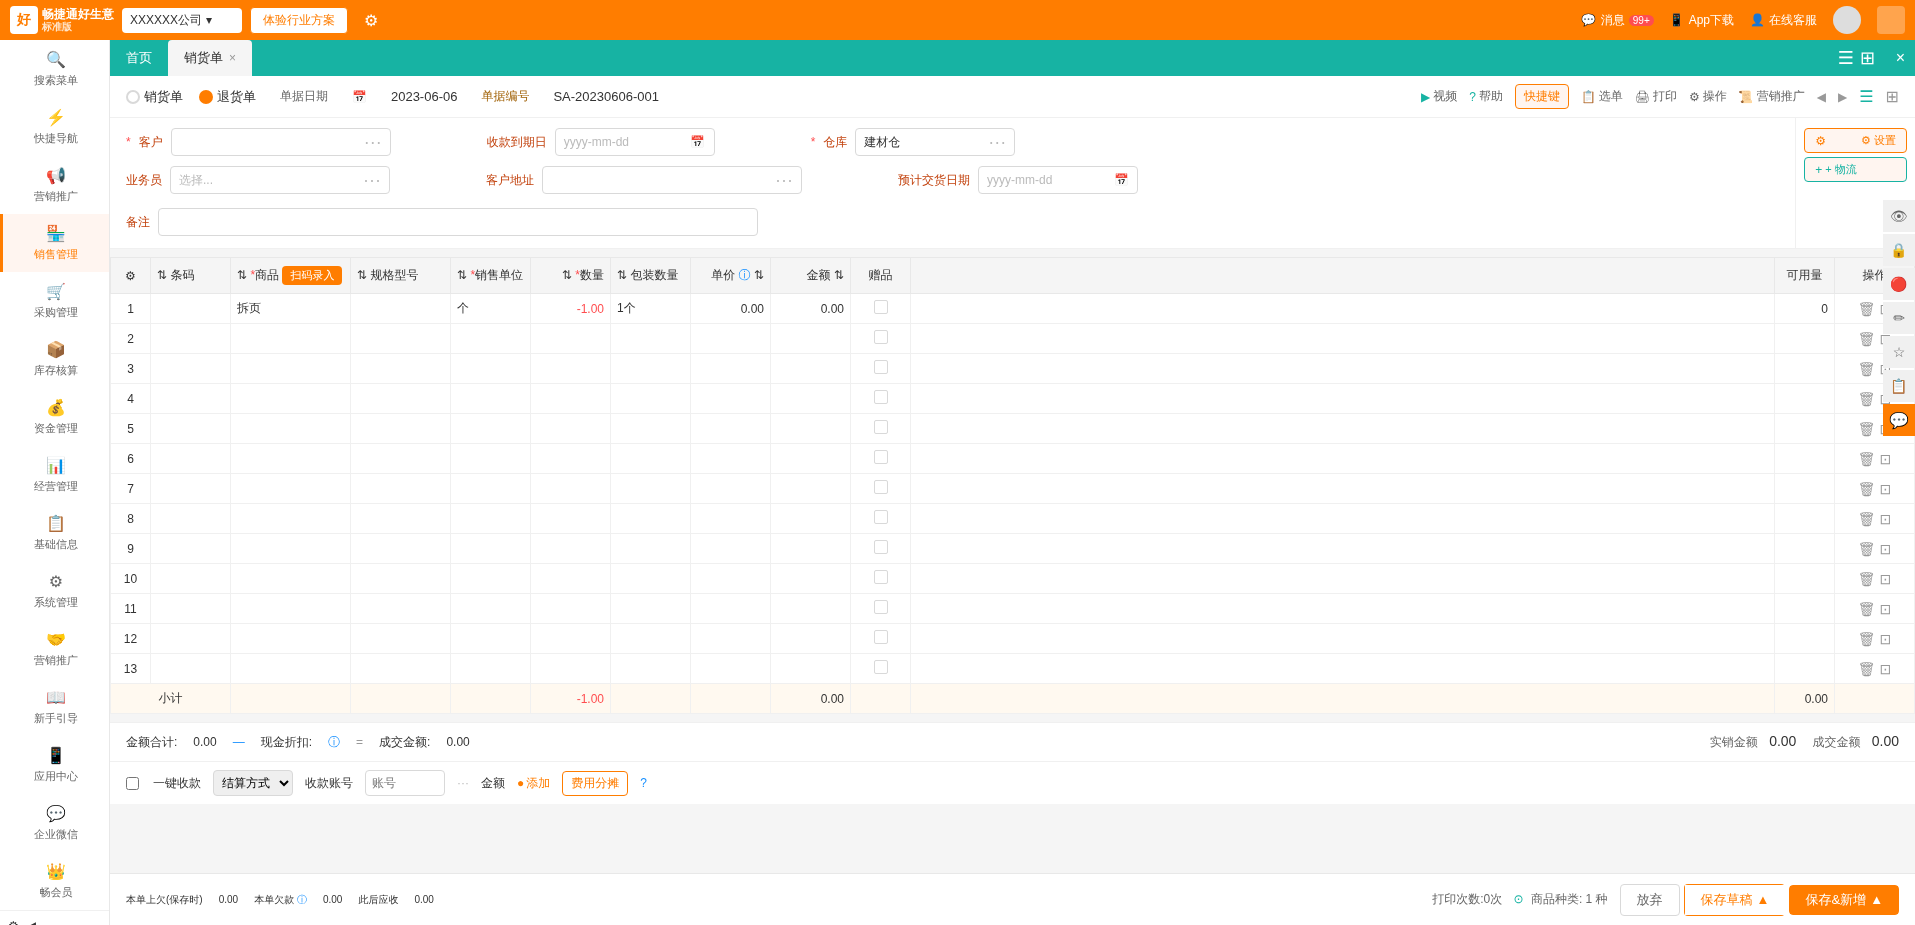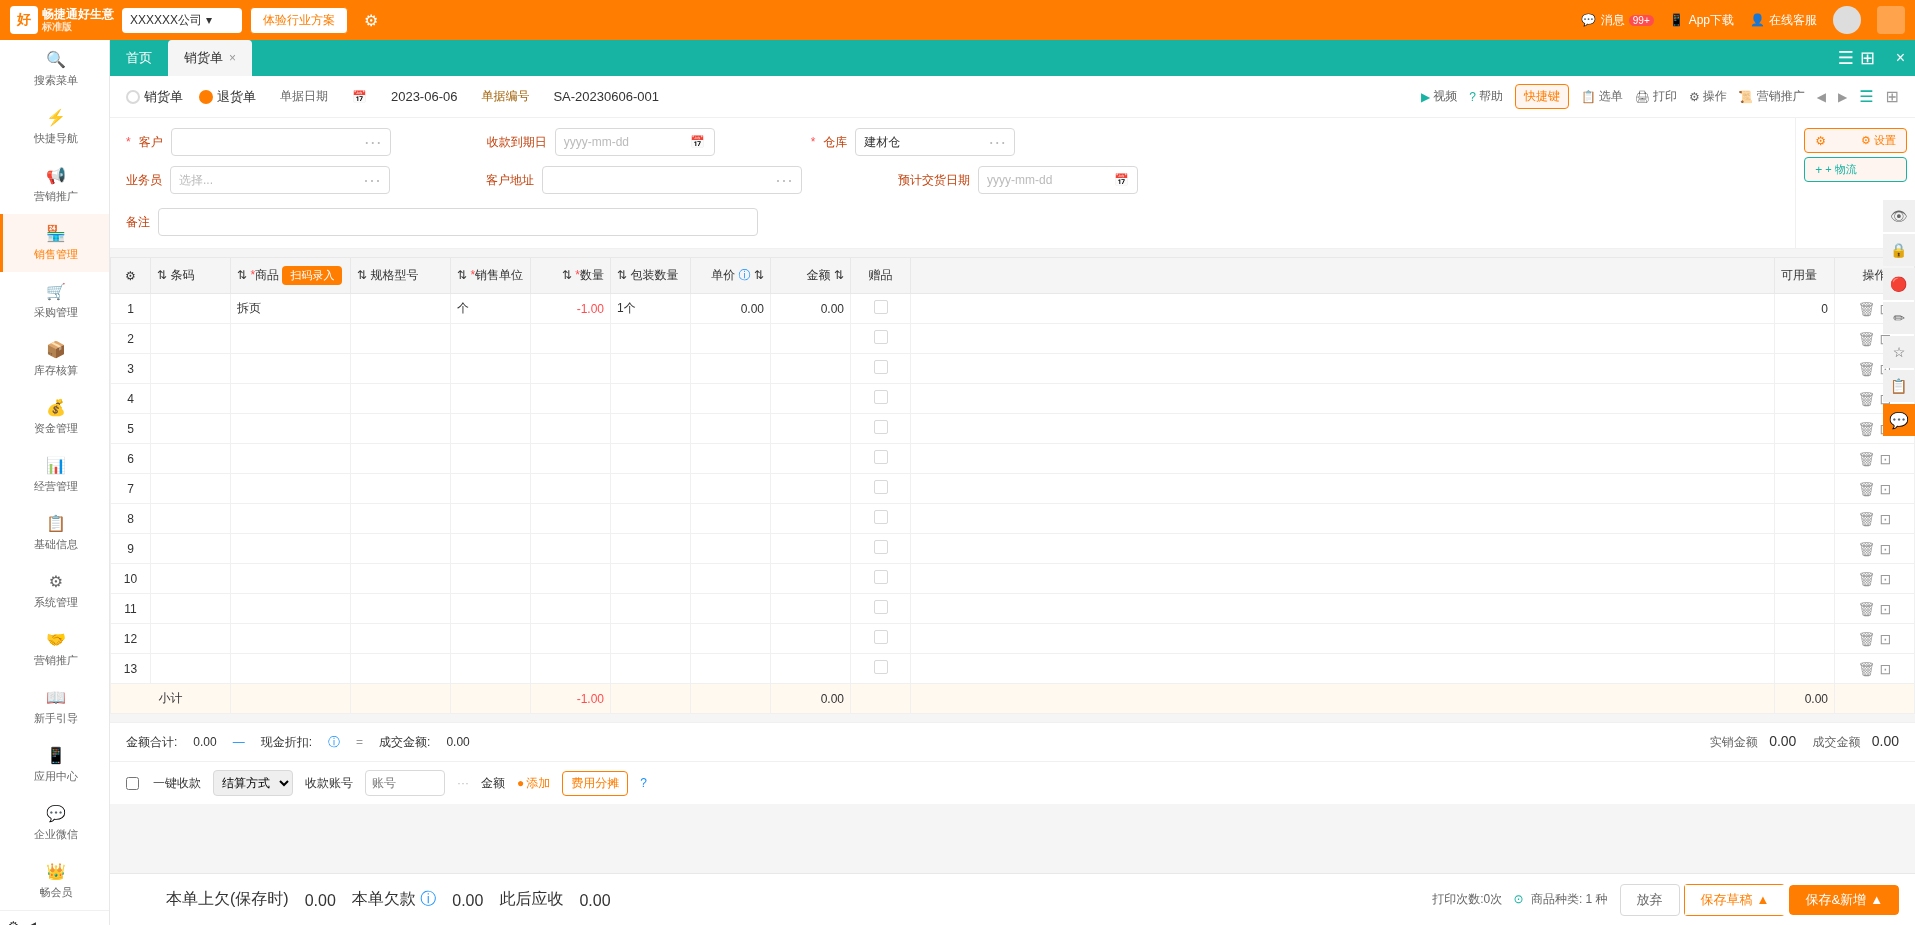--- a/index.html
+++ b/index.html
@@ -65,21 +65,21 @@
 
     
     .payment-row { background: #fff; padding: 8px 16px; display: flex; align-items: center; gap: 12px; border-top: 1px solid #f0f0f0; font-size: 12px; }
     .add-btn { background: none; border: none; color: #ff7d00; cursor: pointer; display: flex; align-items: center; gap: 2px; font-size: 12px; }
     .expense-btn { background: #fff; border: 1px solid #ff7d00; color: #ff7d00; border-radius: 4px; padding: 3px 8px; cursor: pointer; font-size: 12px; }
     .float-btn { width: 32px; height: 32px; background: #f0f0f0; border: none; cursor: pointer; display: flex; align-items: center; justify-content: center; font-size: 14px; color: #666; }
     .float-btn.orange { background: #ff7d00; color: #fff; }
 
     
     .bottom-action-bar { height: 52px; background: #fff; border-top: 1px solid #e8e8e8; display: flex; align-items: center; padding: 0 16px; gap: 12px; }
-    .bottom-info { display: flex; align-items: flex-end; gap: 16px; font-size: 16px; flex: 1; margin-left: 40px; }
+    .bottom-info { display: flex; align-items: center; gap: 16px; font-size: 10px; flex: 1; }
     .bottom-right { display: flex; align-items: center; gap: 4px; }
     .print-info { font-size: 12px; color: #666; }
     .abandon-btn { border: 1px solid #d9d9d9; background: #fff; color: #666; border-radius: 4px; padding: 6px 16px; cursor: pointer; font-size: 13px; }
     .save-draft-btn { border: 1px solid #ff7d00; background: #fff; color: #ff7d00; border-radius: 4px; padding: 6px 16px; cursor: pointer; font-size: 13px; display: flex; align-items: center; gap: 4px; }
     .save-new-btn { background: #ff7d00; color: #fff; border: none; border-radius: 4px; padding: 6px 16px; cursor: pointer; font-size: 13px; display: flex; align-items: center; gap: 4px; }
     .btn-group { display: flex; border-radius: 4px; overflow: hidden; }
     .btn-group .save-draft-btn { border-radius: 0; border-right: none; }
 
     
     ::-webkit-scrollbar { width: 6px; height: 6px; }
@@ -363,21 +363,21 @@
                   </th>
                   <th style="width:80px;text-align:right;">
                     单价 <span style="color:#1890ff;">ⓘ</span>
                     <span>⇅</span>
                   </th>
                   <th style="width:80px;text-align:right;">
                     金额 <span>⇅</span>
                   </th>
                   <th style="width:60px;text-align:center;">赠品</th>
                   <th style="flex:1;min-width:200px;"></th>
-                  <th style="width:60px;text-align:left;font-family:Liberation Mono, monospace;">可用量</th>
+                  <th style="width:60px;text-align:center;font-family:Liberation Mono, monospace;">可用量</th>
                   <th style="width:80px;text-align:center;">操作</th>
                 </tr>
               </thead>
               <tbody id="table-body">
               <tr>
       <td class="col-num">1</td>
       <td style="min-width:80px;"></td>
       <td style="min-width:120px;">拆页</td>
       <td style="min-width:100px;"></td>
       <td style="min-width:80px;">个</td>

